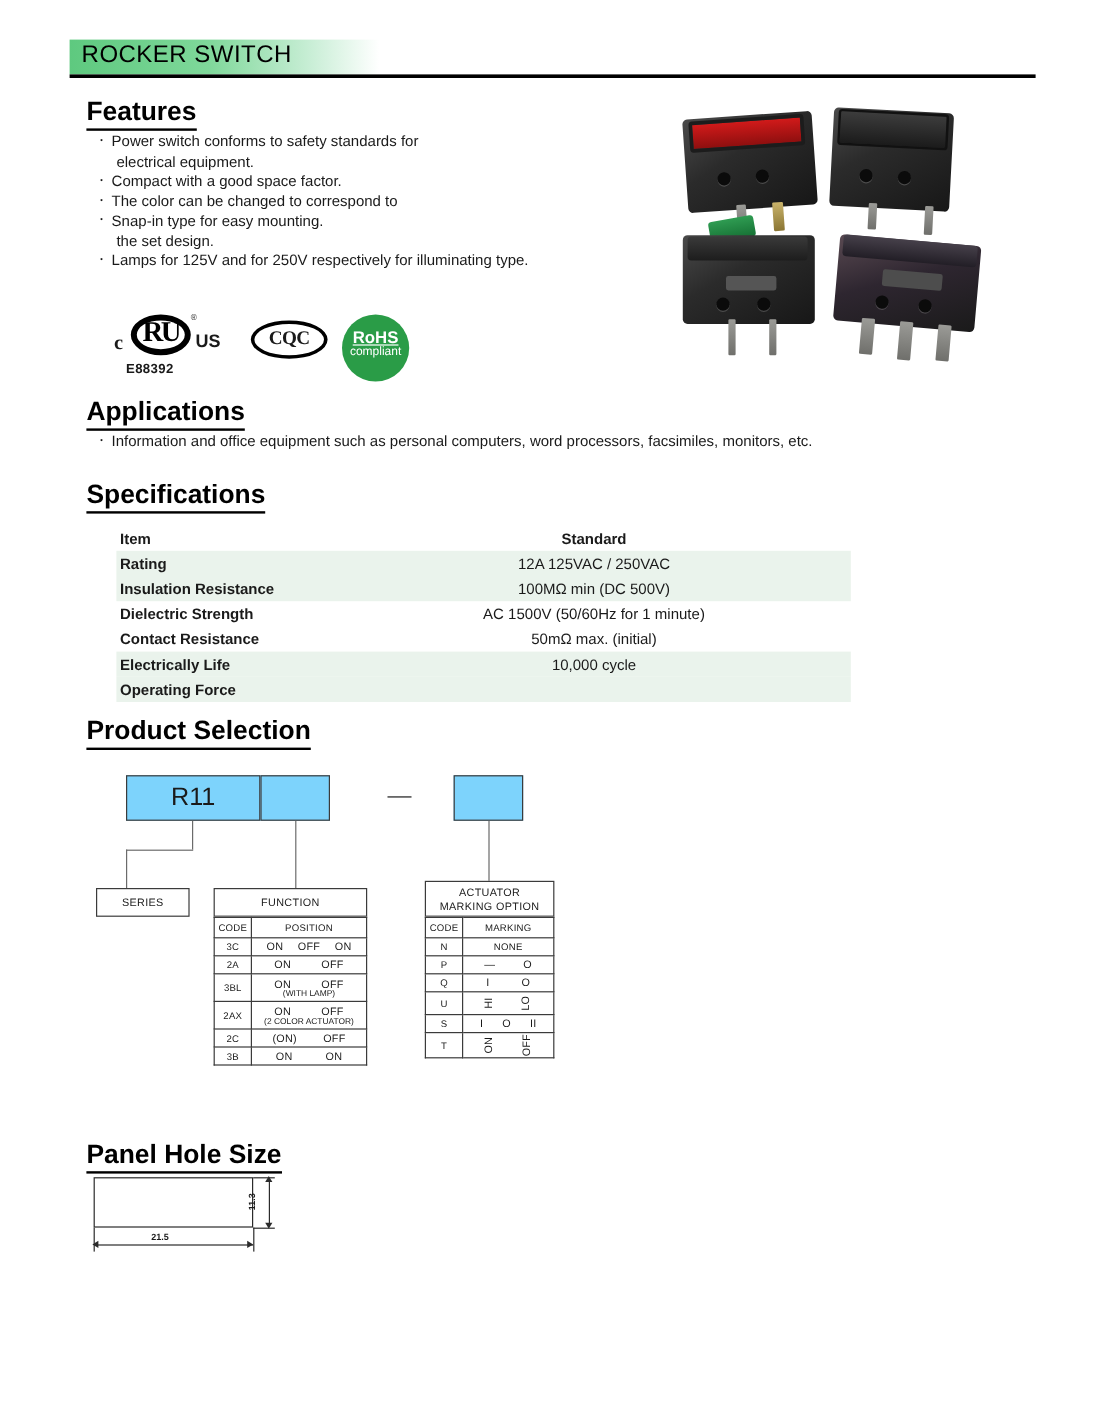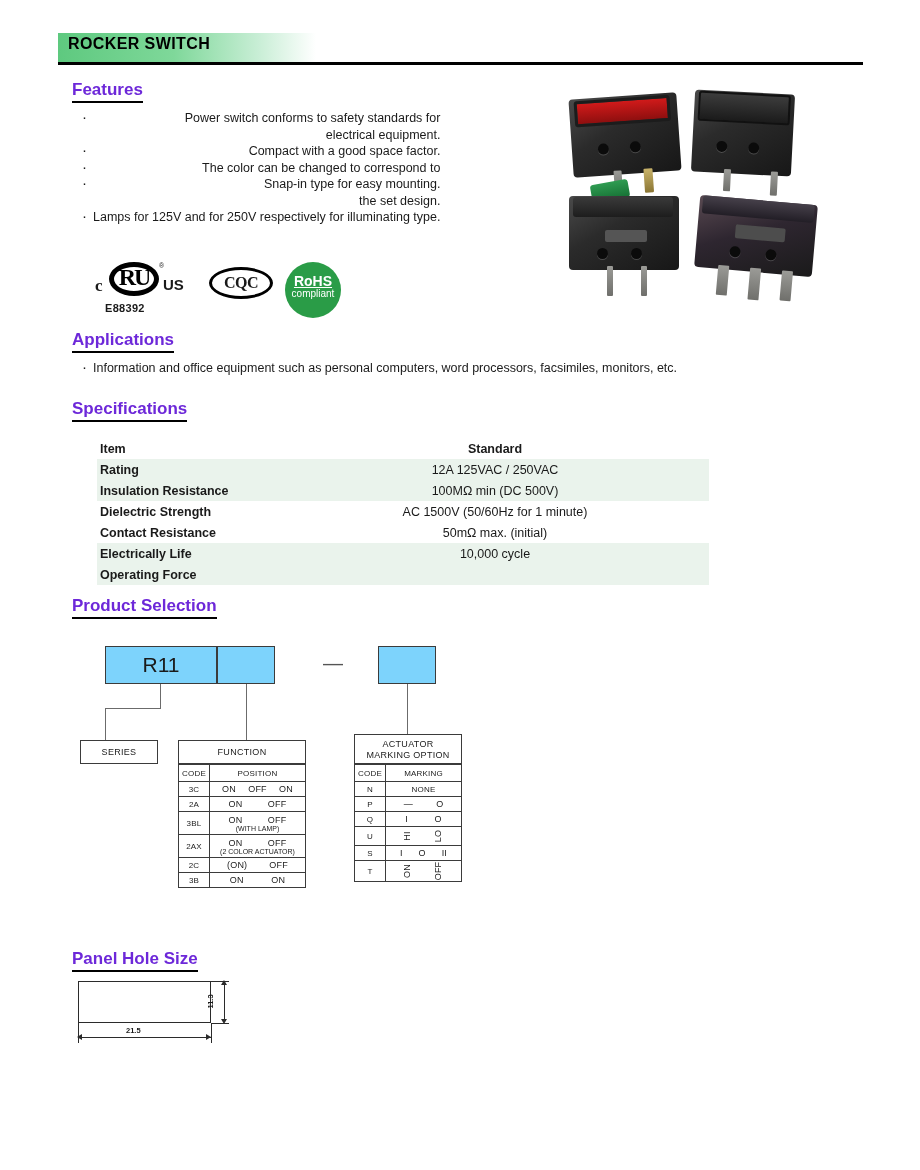--- a/index.html
+++ b/index.html
@@ -17,31 +17,31 @@
   
   .title-wrap {
     position: absolute; left: 58px; top: 33px; width: 805px; height: 32px;
   }
   .title-band {
     position: absolute; left: 0; top: 0; width: 258px; height: 29px;
     background: linear-gradient(to right, #5ec97f 0%, #7fd89a 45%, #c9eed6 78%, #ffffff 100%);
   }
   .title-text {
     position: absolute; left: 10px; top: 2px;
-    font-size: 16px; font-weight: bold; letter-spacing: .4px;
+    font-size: 20px; font-weight: normal; letter-spacing: .4px;
     color: #000; white-space: nowrap;
   }
   .title-rule {
     position: absolute; left: 0; top: 29px; width: 805px; height: 3px; background: #000;
   }
 
   
   .heading {
     position: absolute;
-    font-size: 17px; font-weight: bold; color: #6d28d9;
+    font-size: 22px; font-weight: bold; color: #000000;
     border-bottom: 2px solid #000;
     padding-bottom: 1px; white-space: nowrap;
   }
 
   
   .bullets { position: absolute; font-size: 12.5px; line-height: 16.5px; color: #1a1a1a; }
   .bullets .li { position: relative; padding-left: 13px; white-space: nowrap; }
   .bullets .li::before {
     content: "\00B7"; position: absolute; left: 2px; top: -1px;
     font-size: 15px; line-height: 16px;
@@ -162,21 +162,21 @@
 <body>
 
 <div class="title-wrap">
   <div class="title-band"></div>
   <div class="title-text">ROCKER SWITCH</div>
   <div class="title-rule"></div>
 </div>
 
 <div class="heading" style="left:72px; top:80px;">Features</div>
 
-<div class="bullets" style="left:80px; top:110px;text-align:right;">
+<div class="bullets" style="left:80px; top:110px;">
   <div class="li">Power switch conforms to safety standards for</div>
   <div class="cont">electrical equipment.</div>
   <div class="li">Compact with a good space factor.</div>
   <div class="li">The color can be changed to correspond to</div>
   <div class="li">Snap-in type for easy mounting.</div>
   <div class="cont">the set design.</div>
   <div class="li">Lamps for 125V and for 250V respectively for illuminating type.</div>
 </div>
 
 <div class="certs">

